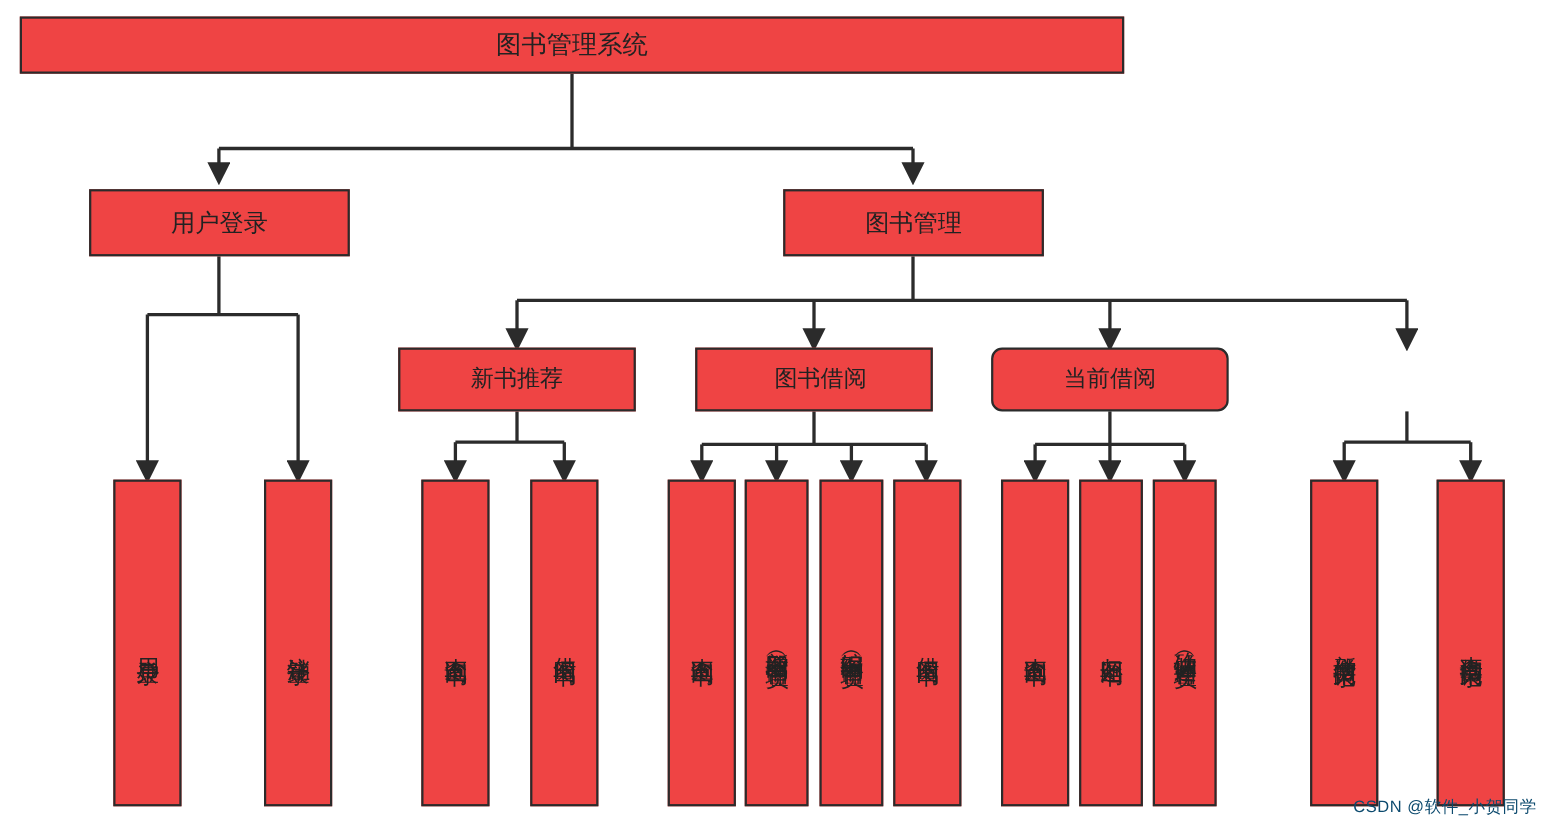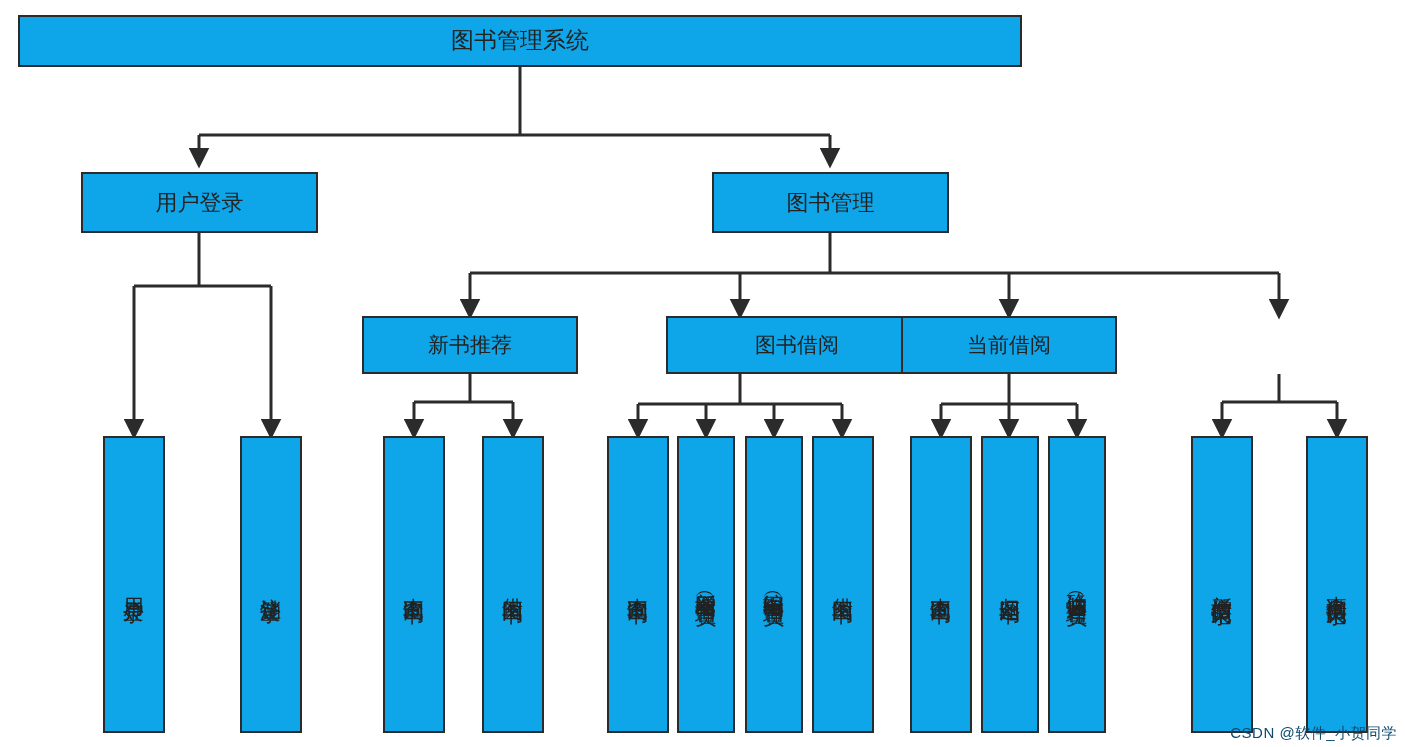--- a/index.html
+++ b/index.html
@@ -21,21 +21,21 @@
     position: absolute;
     left: 0;
     top: 0;
     width: 1405px;
     height: 747px;
     pointer-events: none;
   }
   .node {
     position: absolute;
     box-sizing: border-box;
-    background: #0ea5e9;
+    background: #ef4444;
     border: 2px solid #2b2b2b;
     display: flex;
     align-items: center;
     justify-content: center;
     color: #222222;
   }
   .node .lbl {
     display: block;
     text-align: center;
     line-height: 1.18;
@@ -129,24 +129,24 @@
   <div class="node mid" style="left:81px; top:172px; width:237px; height:61px;">
     <span class="lbl">用户登录</span>
   </div>
   <div class="node sub" style="left:362px; top:316px; width:216px; height:58px;">
     <span class="lbl">新书推荐</span>
   </div>
 
   <div class="node mid" style="left:712px; top:172px; width:237px; height:61px;">
     <span class="lbl">图书管理</span>
   </div>
-  <div class="node sub" style="left:666px; top:316px; width:250px; height:58px;padding-left:12px;">
+  <div class="node sub" style="left:632px; top:316px; width:216px; height:58px;padding-left:12px;">
     <span class="lbl">图书借阅</span>
   </div>
-  <div class="node sub" style="left:901px; top:316px; width:216px; height:58px;">
+  <div class="node sub" style="left:901px; top:316px; width:216px; height:58px;border-radius:10px;">
     <span class="lbl">当前借阅</span>
   </div>
 
   <div class="node leaf" style="left:103px; top:436px; width:62px; height:297px;">
     <span class="lbl">用户登录</span>
   </div>
   <div class="node leaf" style="left:240px; top:436px; width:62px; height:297px;">
     <span class="lbl">注销登录</span>
   </div>
 

